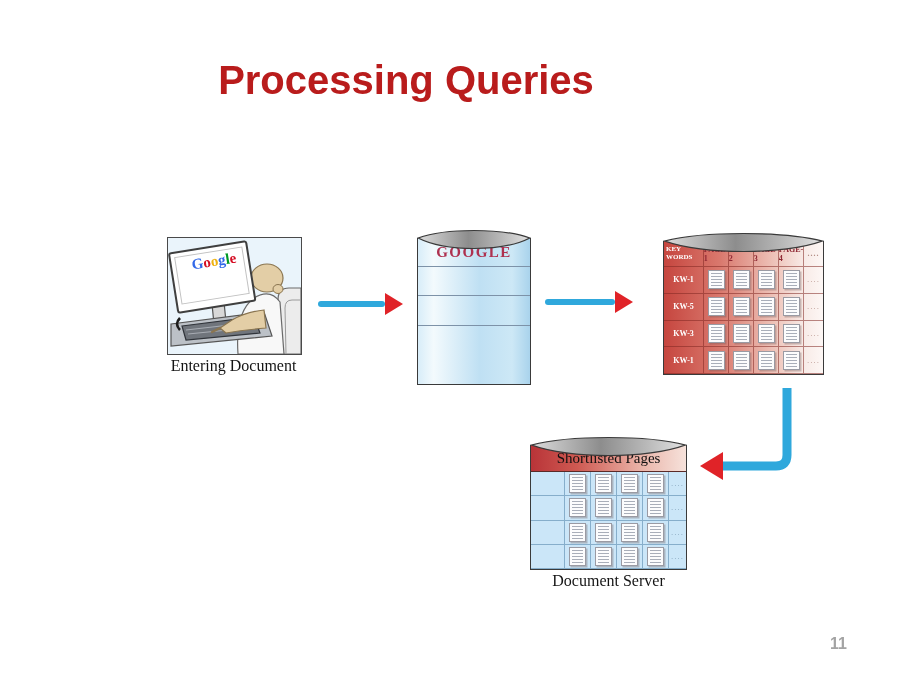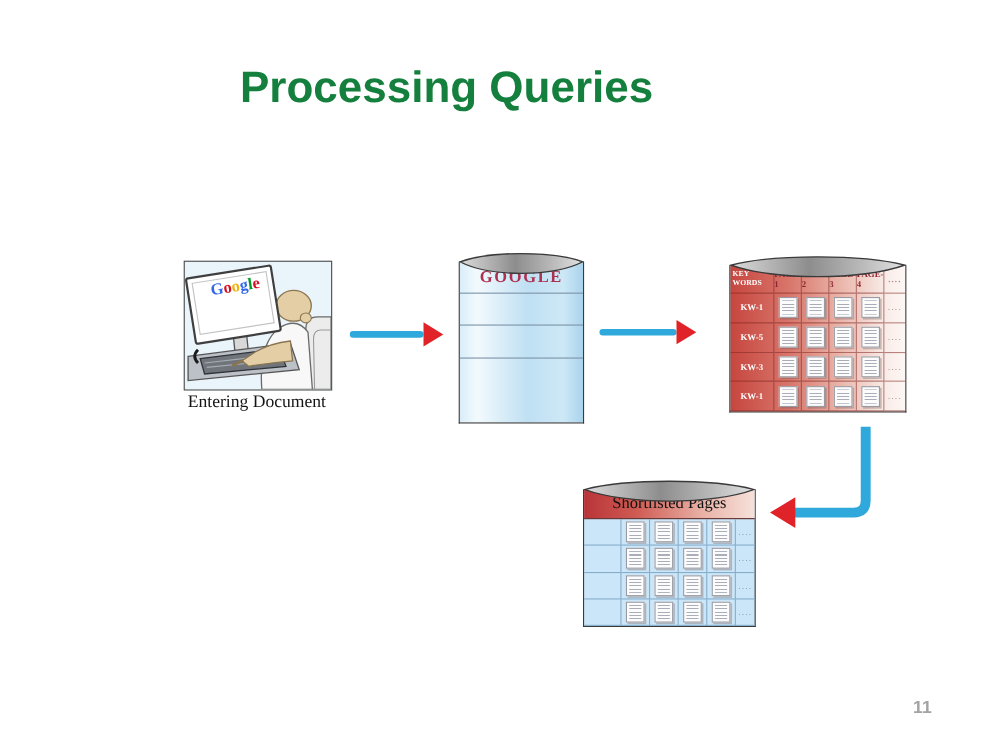--- a/index.html
+++ b/index.html
@@ -3,21 +3,21 @@
 <meta charset="utf-8">
 <style>
   html,body{margin:0;padding:0;}
   body{
     width:900px;height:675px;position:relative;background:#ffffff;overflow:hidden;
     font-family:"Liberation Sans",sans-serif;
   }
   .slide{position:absolute;inset:0;}
   .title{
     position:absolute;top:58px;left:0;width:812px;text-align:center;
-    font-size:40px;font-weight:600;color:#15803d;letter-spacing:0px;
+    font-size:40px;font-weight:600;color:#b91c1c;letter-spacing:0px;
   }
   .caption{
     position:absolute;text-align:center;font-family:"Liberation Serif",serif;
     font-size:16px;color:#141414;
   }
   
   .eq-box{
     position:absolute;left:167px;top:237px;width:133px;height:116px;
     border:1px solid #4a4a4a;background:#eaf4fb;overflow:hidden;
   }
@@ -309,15 +309,16 @@
           <div class="cell ic">
             <span class="doc"></span>
           </div>
           <div class="cell more">....</div>
         </div>
     </div>
     <svg class="cres" viewBox="0 0 100 24" preserveAspectRatio="none">
       <path d="M1,12 C25,2 75,2 99,12 C75,26 25,26 1,12 Z" fill="url(#cresGrad)" stroke="#3a3a3a" stroke-width="1.2"></path>
     </svg>
   </div>
+  <div class="caption caption-ds">Document Server</div>
 
   <div class="pagenum">11</div>
 </div>
 
 </body></html>

